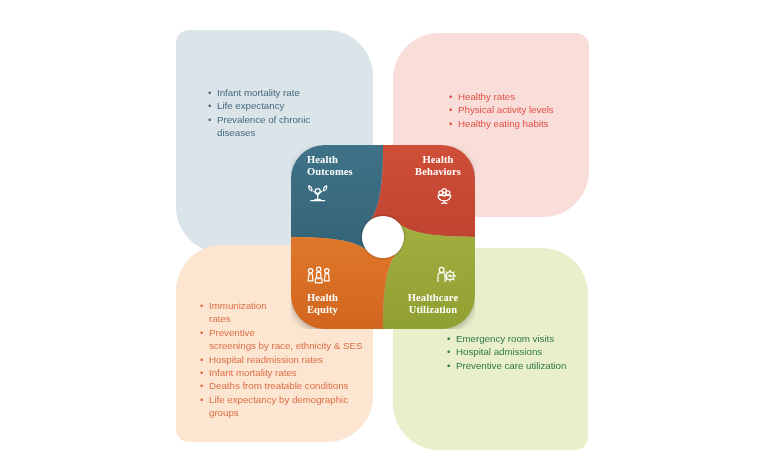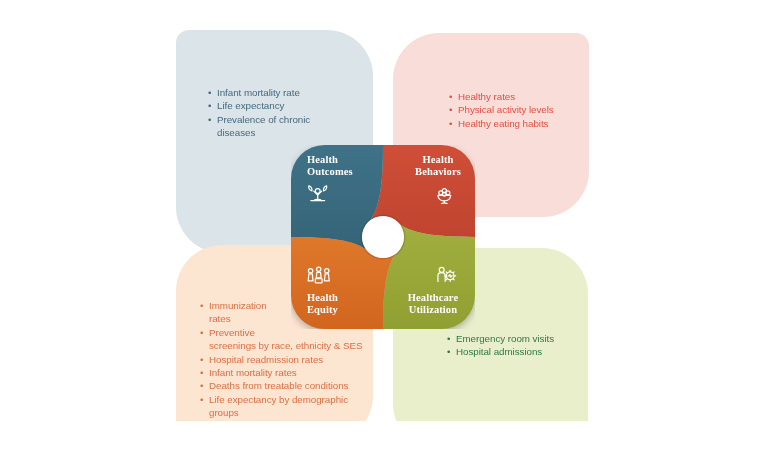--- a/index.html
+++ b/index.html
@@ -1,17 +1,17 @@
 <!DOCTYPE html>
 <html><head>
 <meta charset="utf-8">
 <style>
   html,body{margin:0;padding:0;background:#fff;}
   .stage{
-    position:relative;width:768px;height:421px;background:#ffffff;overflow:hidden;
+    position:relative;width:768px;height:471px;background:#ffffff;overflow:hidden;
     font-family:"Liberation Sans","DejaVu Sans",sans-serif;
   }
   .blob{position:absolute;z-index:1;}
   .blob.tl{left:176px;top:30px;width:197px;height:223px;border-radius:13px 46px 46px 46px;}
   .blob.tr{left:393px;top:33px;width:196px;height:184px;border-radius:46px 13px 46px 46px;}
   .blob.bl{left:176px;top:245px;width:197px;height:197px;border-radius:46px 46px 46px 13px;}
   .blob.br{left:393px;top:248px;width:195px;height:202px;border-radius:46px 46px 13px 46px;}
 
   .qlist{position:absolute;z-index:3;font-size:9.8px;letter-spacing:-.05px;line-height:13.4px;white-space:nowrap;}
   .qlist .ln{position:relative;padding-left:9px;}
@@ -64,20 +64,21 @@
     <div class="ln">Hospital readmission rates</div>
     <div class="ln">Infant mortality rates</div>
     <div class="ln">Deaths from treatable conditions</div>
     <div class="ln">Life expectancy by demographic</div>
     <div class="ln cont">groups</div>
   </div>
 
   <div class="qlist br" style="color: rgb(46, 122, 69);">
     <div class="ln">Emergency room visits</div>
     <div class="ln">Hospital admissions</div>
+    <div class="ln">Preventive care utilization</div>
   </div>
 
   <svg class="pinwheel" width="184" height="184" viewBox="-93 -93 186 186">
     <defs>
       <linearGradient id="g-teal" gradientUnits="userSpaceOnUse" x1="90" y1="0" x2="-90" y2="0">
         <stop offset="0" stop-color="#3f7287"></stop>
         <stop offset="1" stop-color="#2d596c"></stop>
       </linearGradient>
       <linearGradient id="g-red" gradientUnits="userSpaceOnUse" x1="0" y1="-90" x2="0" y2="90">
         <stop offset="0" stop-color="#cf4e38"></stop>

